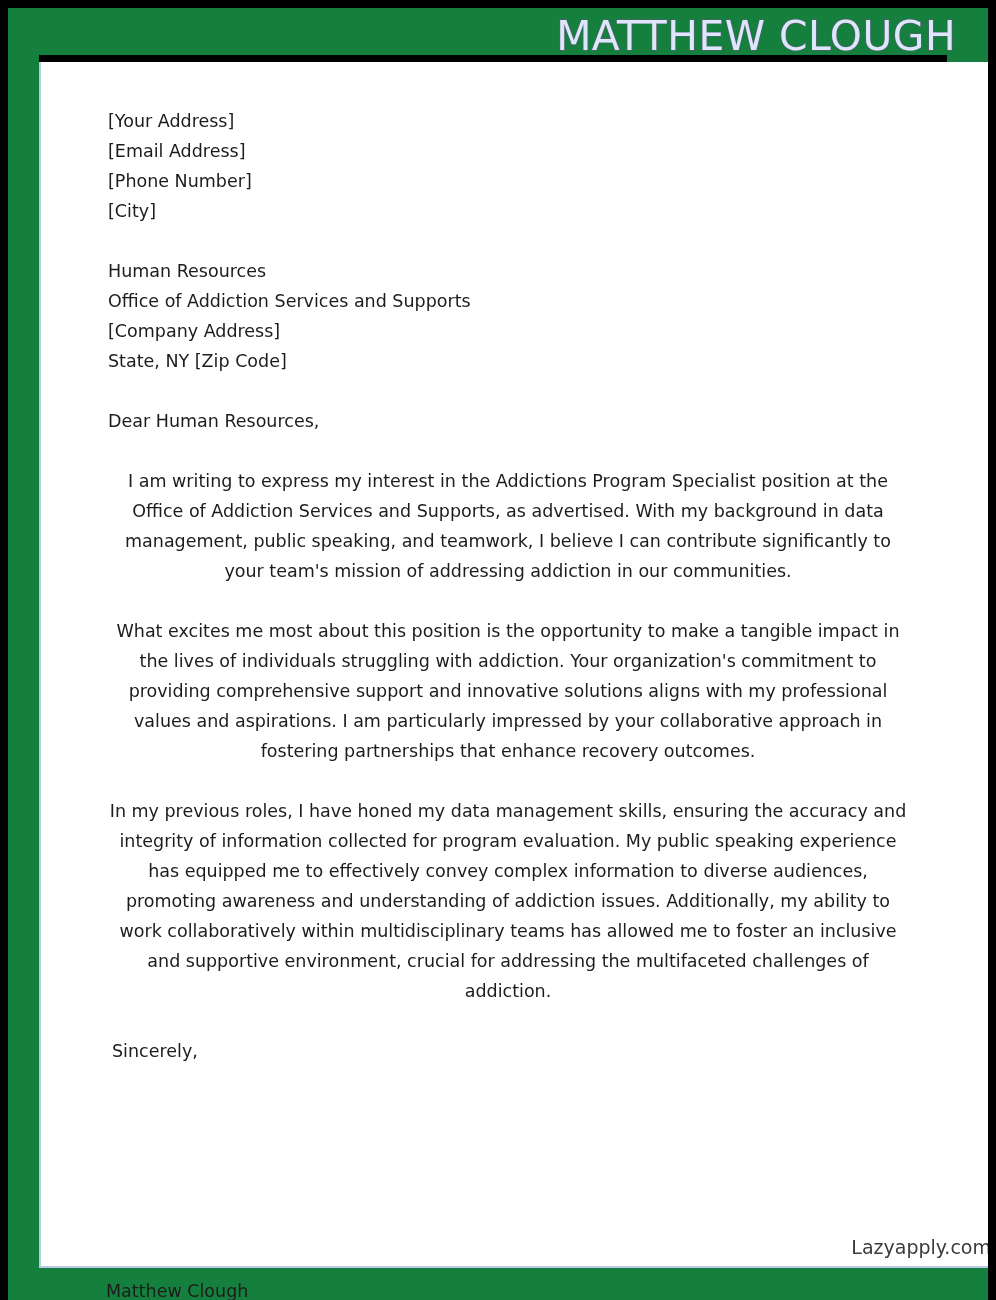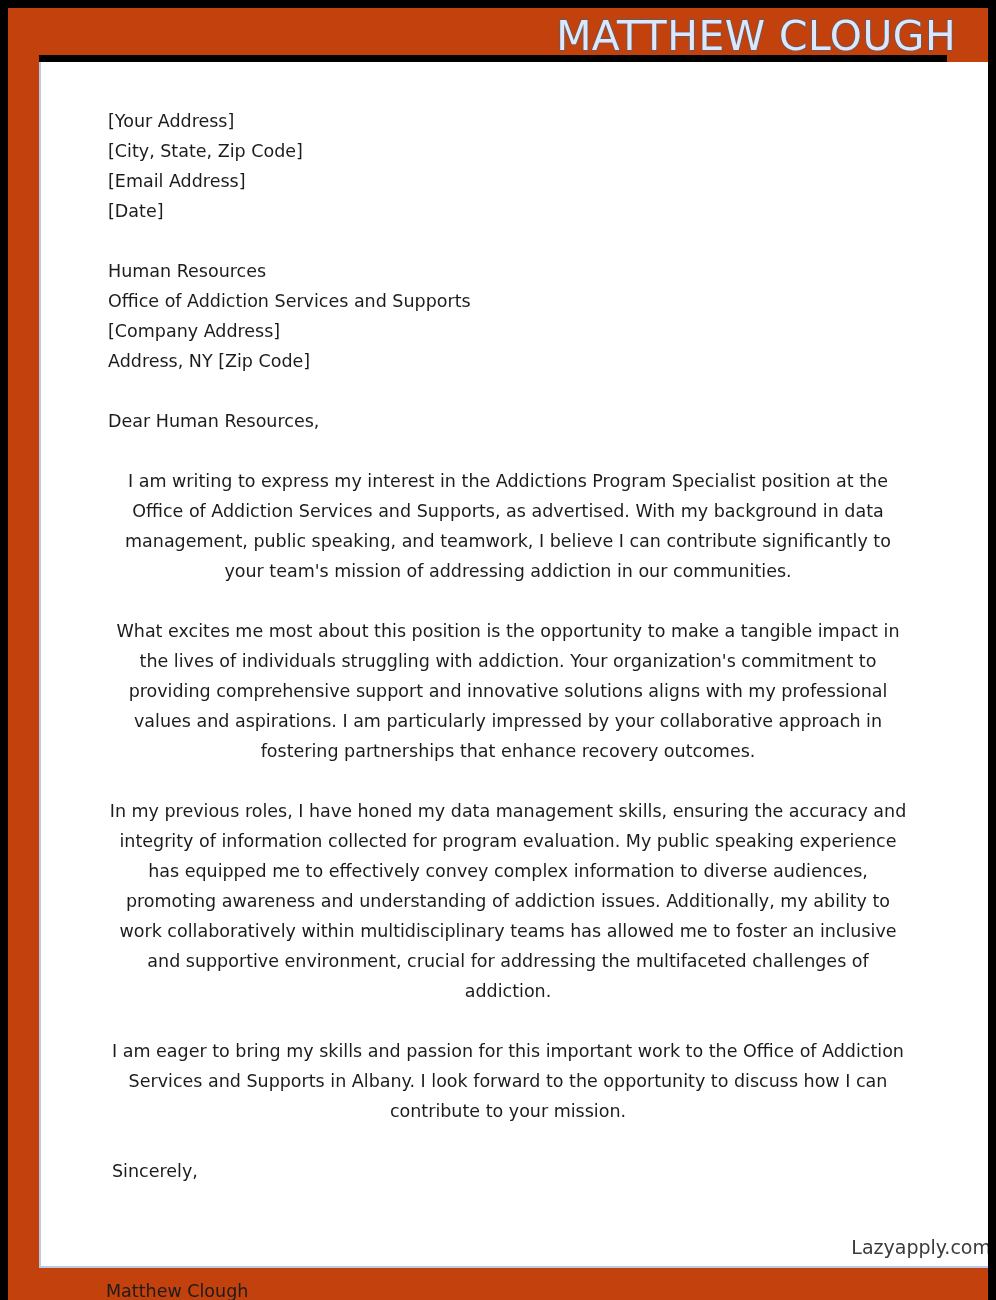--- a/index.html
+++ b/index.html
@@ -22,21 +22,21 @@
     width: 996px;
     height: 1300px;
     background: #000000;
     box-sizing: border-box;
     padding: 8px 8px 0 8px;
   }
   .canvas {
     position: relative;
     width: 100%;
     height: 1292px;
-    background: #c2410c;
+    background: #15803d;
     box-sizing: border-box;
     overflow: hidden;
   }
 
   
   .letterhead {
     position: absolute;
     left: 0;
     top: 0;
     width: 100%;
@@ -148,38 +148,37 @@
       <div class="name-title">MATTHEW CLOUGH</div>
     </div>
 
     <div class="header-rule"></div>
 
     <div class="letter-sheet">
       <div class="letter-body">
 
         <div class="addr-block">
           <span class="addr-line">[Your Address]</span>
-          <span class="addr-line">[City, State, Zip Code]</span>
           <span class="addr-line">[Email Address]</span>
-          <span class="addr-line">[Date]</span>
+          <span class="addr-line">[Phone Number]</span>
+          <span class="addr-line">[City]</span>
         </div>
 
         <div class="addr-block">
           <span class="addr-line">Human Resources</span>
           <span class="addr-line">Office of Addiction Services and Supports</span>
           <span class="addr-line">[Company Address]</span>
-          <span class="addr-line">Address, NY [Zip Code]</span>
+          <span class="addr-line">State, NY [Zip Code]</span>
         </div>
 
         <p class="salutation">Dear Human Resources,</p>
 
         <p class="para">I am writing to express my interest in the Addictions Program Specialist position at the Office of Addiction Services and Supports, as advertised. With my background in data management, public speaking, and teamwork, I believe I can contribute significantly to your team's mission of addressing addiction in our communities.</p>
         <p class="para">What excites me most about this position is the opportunity to make a tangible impact in the lives of individuals struggling with addiction. Your organization's commitment to providing comprehensive support and innovative solutions aligns with my professional values and aspirations. I am particularly impressed by your collaborative approach in fostering partnerships that enhance recovery outcomes.</p>
         <p class="para">In my previous roles, I have honed my data management skills, ensuring the accuracy and integrity of information collected for program evaluation. My public speaking experience has equipped me to effectively convey complex information to diverse audiences, promoting awareness and understanding of addiction issues. Additionally, my ability to work collaboratively within multidisciplinary teams has allowed me to foster an inclusive and supportive environment, crucial for addressing the multifaceted challenges of addiction.</p>
-        <p class="para">I am eager to bring my skills and passion for this important work to the Office of Addiction Services and Supports in Albany. I look forward to the opportunity to discuss how I can contribute to your mission.</p>
 
         <div class="closing">
           <span class="closing-line">Sincerely,</span>
         </div>
       </div>
 
       <div class="watermark">Lazyapply.com</div>
     </div>
 
     <div class="signature-overflow">Matthew Clough</div>

